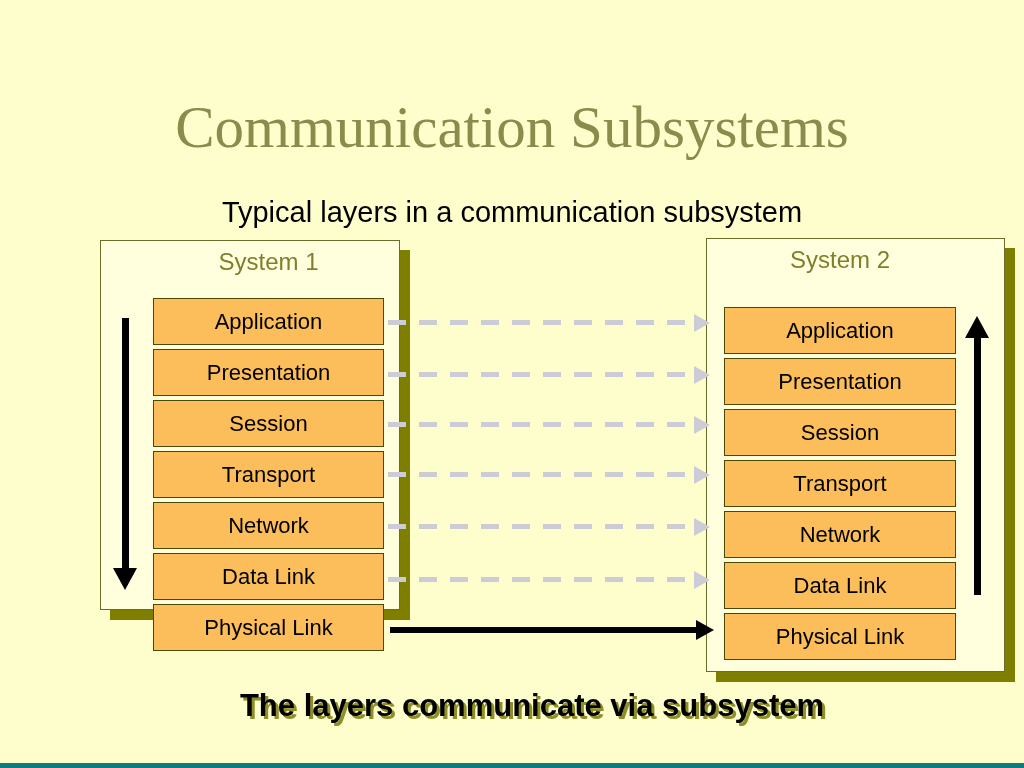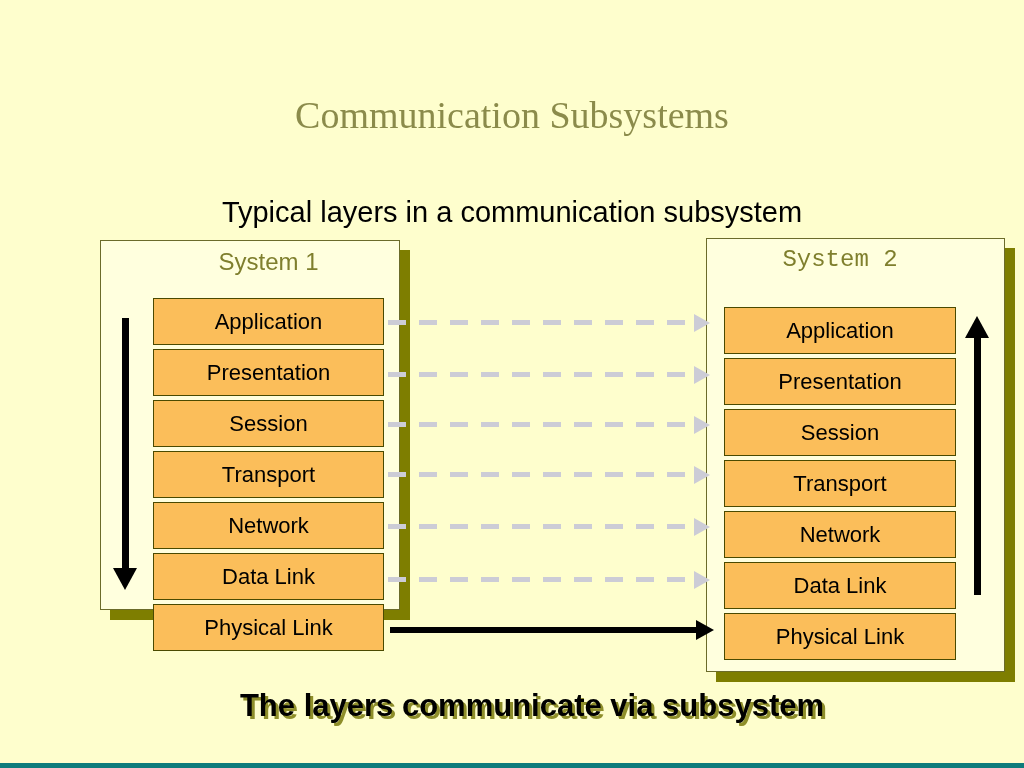--- a/index.html
+++ b/index.html
@@ -6,33 +6,33 @@
     --background:#FEFECD; --title-text:#8B8B4B; --system-label:#7F7F2D;
     --layer-box-fill:#FBBE5A; --layer-box-border:#4A4A00; --panel-fill:#FFFFDE;
     --panel-border:#6B6B2A; --panel-shadow:#7E7E00; --dashed-arrow:#CCCCD6;
     --solid-arrow:#000000; --bottom-bar:#0E7C7C;
   }
   html,body{margin:0;padding:0;}
   body{background:var(--background);font-family:"Liberation Sans",sans-serif;}
   .stage{position:relative;width:1024px;height:768px;background:var(--background);overflow:hidden;}
 
   .slide-title{position:absolute;top:94px;left:0;width:100%;margin:0;text-align:center;
-    font-family:"Liberation Serif",serif;font-weight:normal;font-size:38px;line-height:1.15;
+    font-family:"Liberation Serif",serif;font-weight:normal;font-size:59px;line-height:1.15;
     color:var(--title-text);}
   .slide-subtitle{position:absolute;top:196px;left:0;width:100%;box-sizing:border-box;
     text-align:center;font-size:29px;color:#000;}
 
   .panel{position:absolute;background:var(--panel-fill);border:1px solid var(--panel-border);
     box-shadow:10px 10px 0 0 var(--panel-shadow);box-sizing:border-box;}
   .panel-1{left:100px;top:240px;width:300px;height:370px;}
   .panel-2{left:706px;top:238px;width:299px;height:434px;}
 
   .sys-label{position:absolute;top:7px;text-align:center;font-size:24px;color:var(--system-label);}
   .panel-1 .sys-label{left:52px;width:231px;}
-  .panel-2 .sys-label{left:17px;width:232px;font-family:Liberation Mono, monospace;}
+  .panel-2 .sys-label{left:17px;width:232px;}
 
   .layer{position:absolute;height:47px;background:var(--layer-box-fill);
     border:1px solid var(--layer-box-border);box-sizing:border-box;
     display:flex;align-items:center;justify-content:center;
     font-size:22px;color:#000;}
   .panel-1 .layer{left:52px;width:231px;}
   .panel-2 .layer{left:17px;width:232px;}
 
   .arrow-line{position:absolute;background:var(--solid-arrow);}
   .arrow-head{position:absolute;width:0;height:0;}

